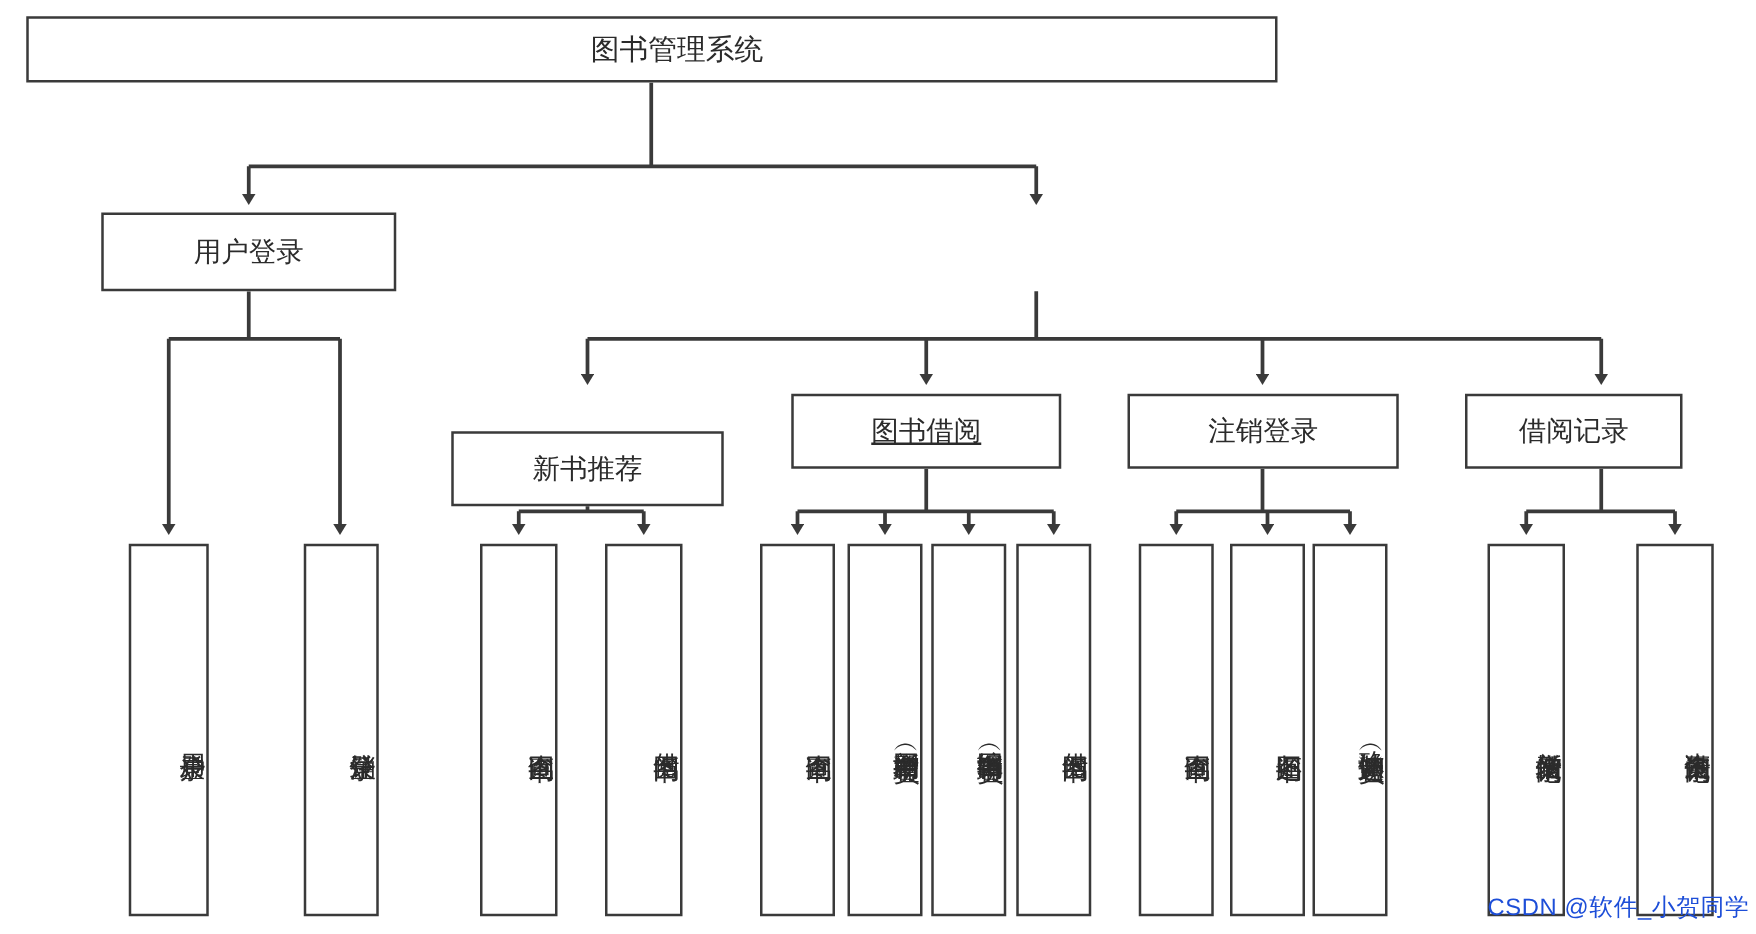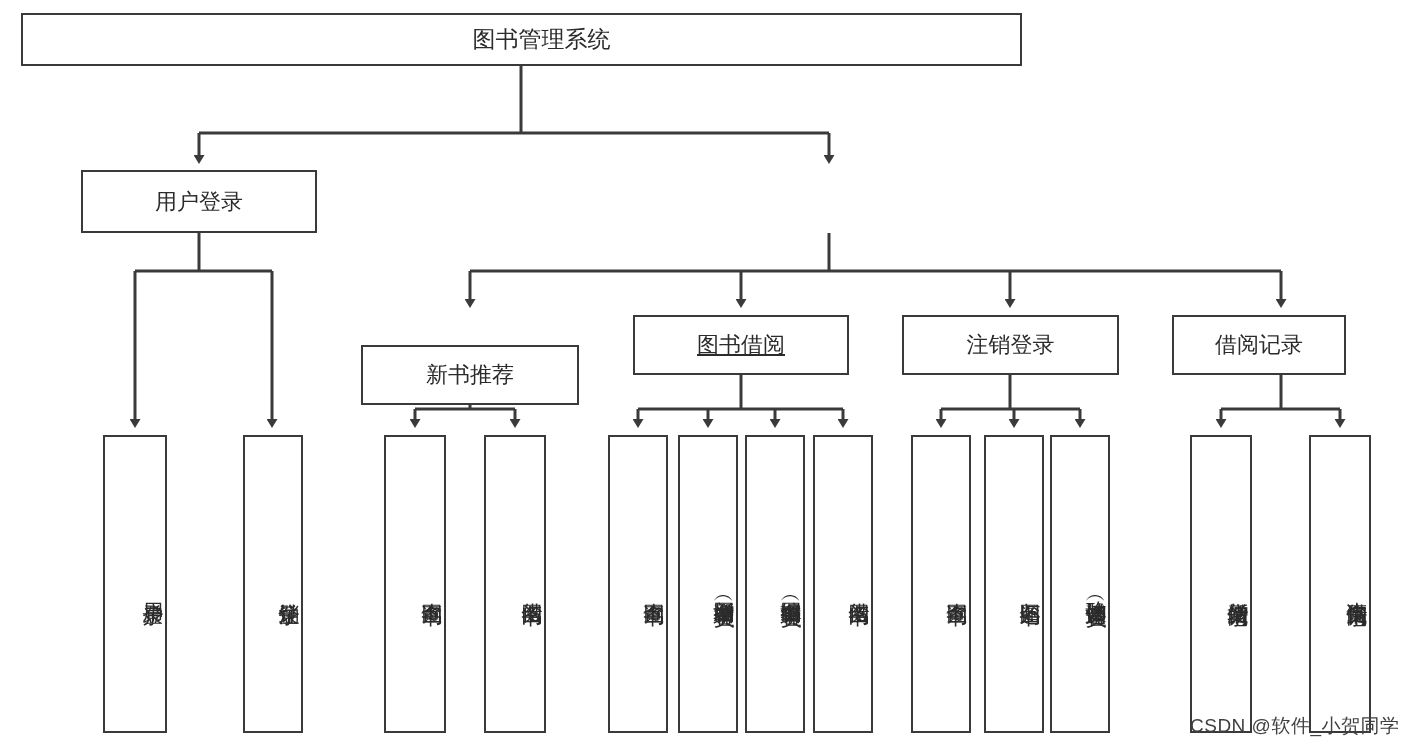--- a/index.html
+++ b/index.html
@@ -41,21 +41,21 @@
     writing-mode: vertical-rl;
     text-orientation: upright;
     font-size: 21px;
     letter-spacing: 1px;
     padding-top: 8px;
     align-items: flex-start;
     justify-content: center;
   }
   .watermark {
     position: absolute;
-    color: #404040;
+    color: #1d4ed8;
     font-size: 19px;
     letter-spacing: 0.5px;
     white-space: nowrap;
     user-select: none;
   }
 </style>
 </head>
 <body>
 
 <div id="canvas">

